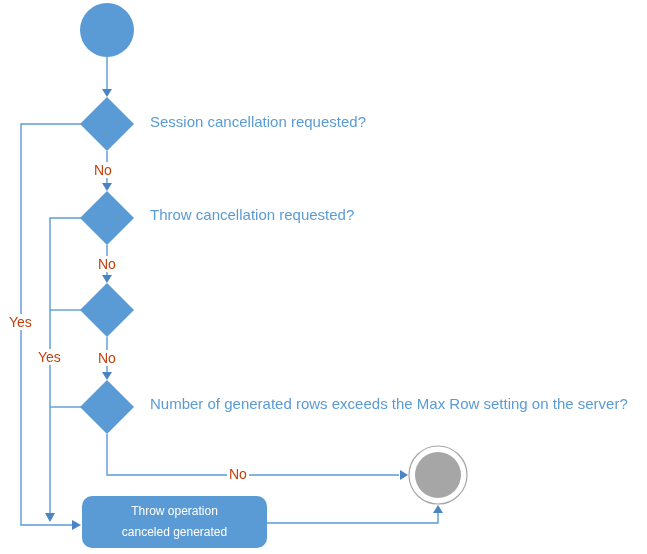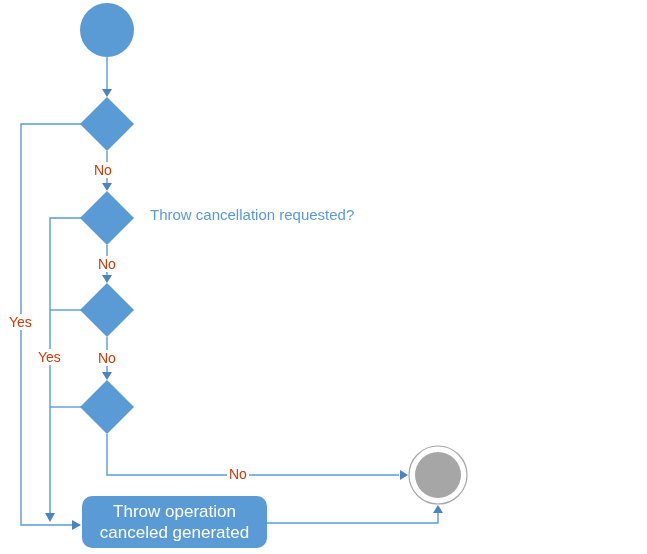--- a/index.html
+++ b/index.html
@@ -41,21 +41,21 @@
     position: absolute;
     left: 82px;
     top: 496px;
     width: 185px;
     height: 52px;
     display: flex;
     flex-direction: column;
     align-items: center;
     justify-content: center;
     color: #ffffff;
-    font-size: 17px;
+    font-size: 12px;
     line-height: 21px;
     text-align: center;
   }
 </style>
 </head>
 <body>
 
 <div class="stage">
 
   <svg width="647" height="554" viewBox="0 0 647 554">
@@ -90,21 +90,23 @@
     <polygon points="107,191 134,218 107,245 80,218" fill="#5B9BD5"></polygon>
     <polygon points="107,283 134,310 107,337 80,310" fill="#5B9BD5"></polygon>
     <polygon points="107,380 134,407 107,434 80,407" fill="#5B9BD5"></polygon>
 
     <rect x="82" y="496" width="185" height="52" rx="10" fill="#5B9BD5"></rect>
 
     <circle cx="438" cy="475" r="29" fill="#ffffff" stroke="#A6A6A6" stroke-width="1.2"></circle>
     <circle cx="438" cy="475" r="23" fill="#A6A6A6"></circle>
   </svg>
 
+  <div class="label question" style="left:150px; top:113px;">Session cancellation requested?</div>
   <div class="label question" style="left:150px; top:206px;">Throw cancellation requested?</div>
+  <div class="label question" style="left:150px; top:395px;">Number of generated rows exceeds the Max Row setting on the server?</div>
 
   <div class="label branch" style="left:92px; top:162px;">No</div>
   <div class="label branch" style="left:96px; top:256px;">No</div>
   <div class="label branch" style="left:96px; top:350px;">No</div>
   <div class="label branch" style="left:227px; top:466px;">No</div>
 
   <div class="label branch" style="left:7px; top:314px;">Yes</div>
   <div class="label branch" style="left:36px; top:349px;">Yes</div>
 
   <div class="process-text">

